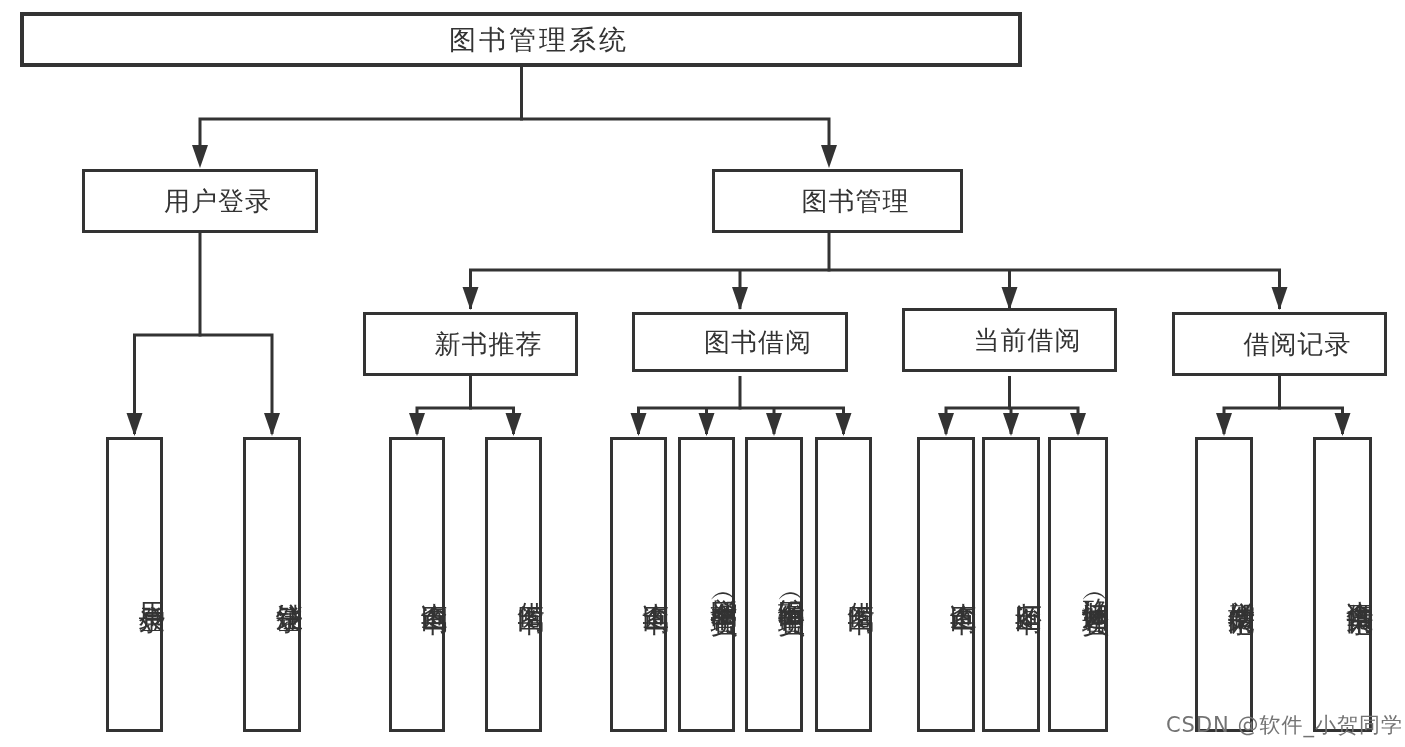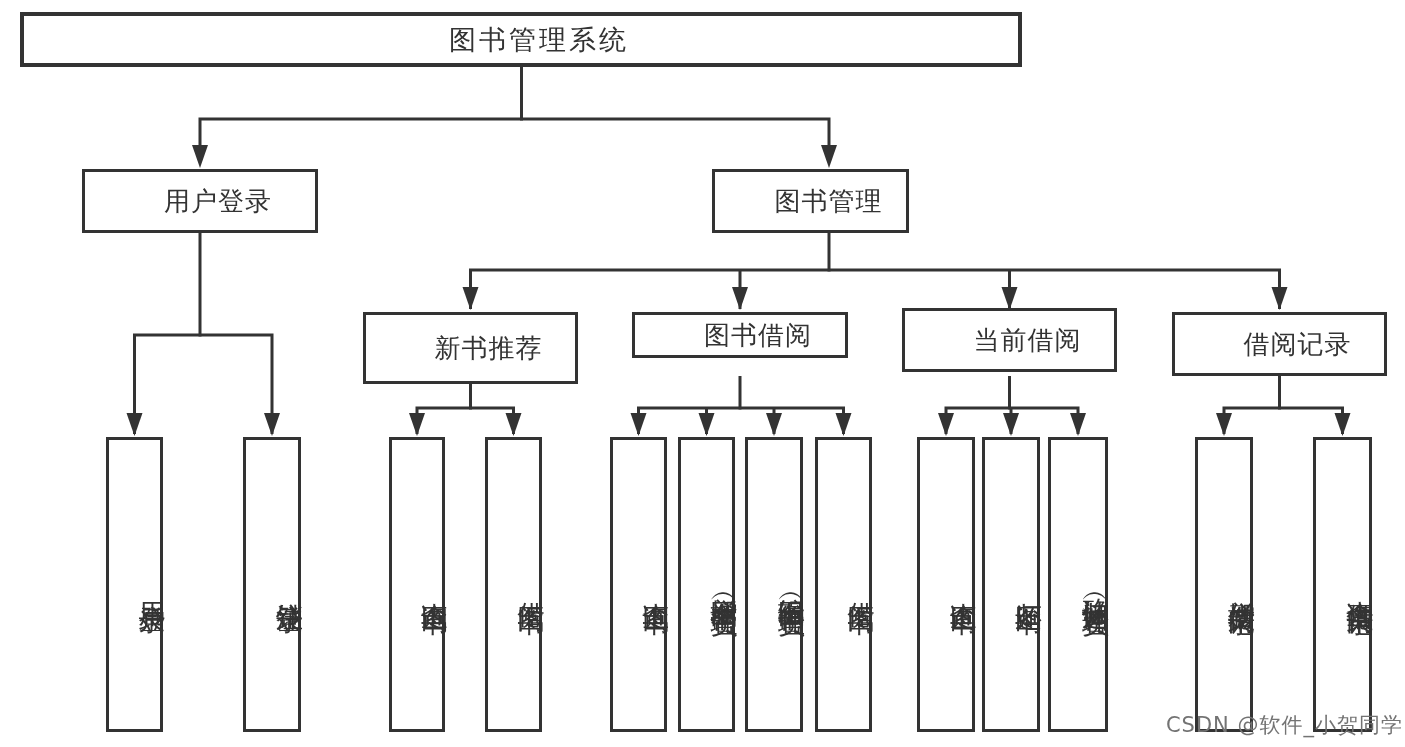--- a/index.html
+++ b/index.html
@@ -106,24 +106,24 @@
       <path d="M1279.5 376 V409.5"></path>
       <path d="M1224 434 V408 H1342.5 V434"></path>
       <polygon points="1216,413 1232,413 1224,436"></polygon>
       <polygon points="1334.5,413 1350.5,413 1342.5,436"></polygon>
     </g>
   </svg>
 
   <div class="node h root" style="left:20px; top:12px; width:1002px; height:55px;">图书管理系统</div>
 
   <div class="node h" style="left:82px; top:169px; width:236px; height:64px;">用户登录</div>
-  <div class="node h" style="left:712px; top:169px; width:197px; height:64px;">图书管理</div>
+  <div class="node h" style="left:712px; top:169px; width:251px; height:64px;">图书管理</div>
 
-  <div class="node h" style="left:363px; top:312px; width:215px; height:72px;">新书推荐</div>
-  <div class="node h" style="left:632px; top:312px; width:216px; height:46px;">图书借阅</div>
+  <div class="node h" style="left:363px; top:312px; width:215px; height:64px;">新书推荐</div>
+  <div class="node h" style="left:632px; top:312px; width:216px; height:60px;">图书借阅</div>
   <div class="node h" style="left:902px; top:308px; width:215px; height:64px;">当前借阅</div>
   <div class="node h" style="left:1172px; top:312px; width:215px; height:64px;font-family:Liberation Mono, monospace;">借阅记录</div>
 
   <div class="node v" style="left:106px; top:437px; width:57px; height:295px;">用户登录</div>
   <div class="node v" style="left:243px; top:437px; width:58px; height:295px;">注销登录</div>
 
   <div class="node v" style="left:389px; top:437px; width:56px; height:295px;">查询图书</div>
   <div class="node v" style="left:485px; top:437px; width:57px; height:295px;">借阅图书</div>
 
   <div class="node v" style="left:610px; top:437px; width:57px; height:295px;">查询图书</div>

